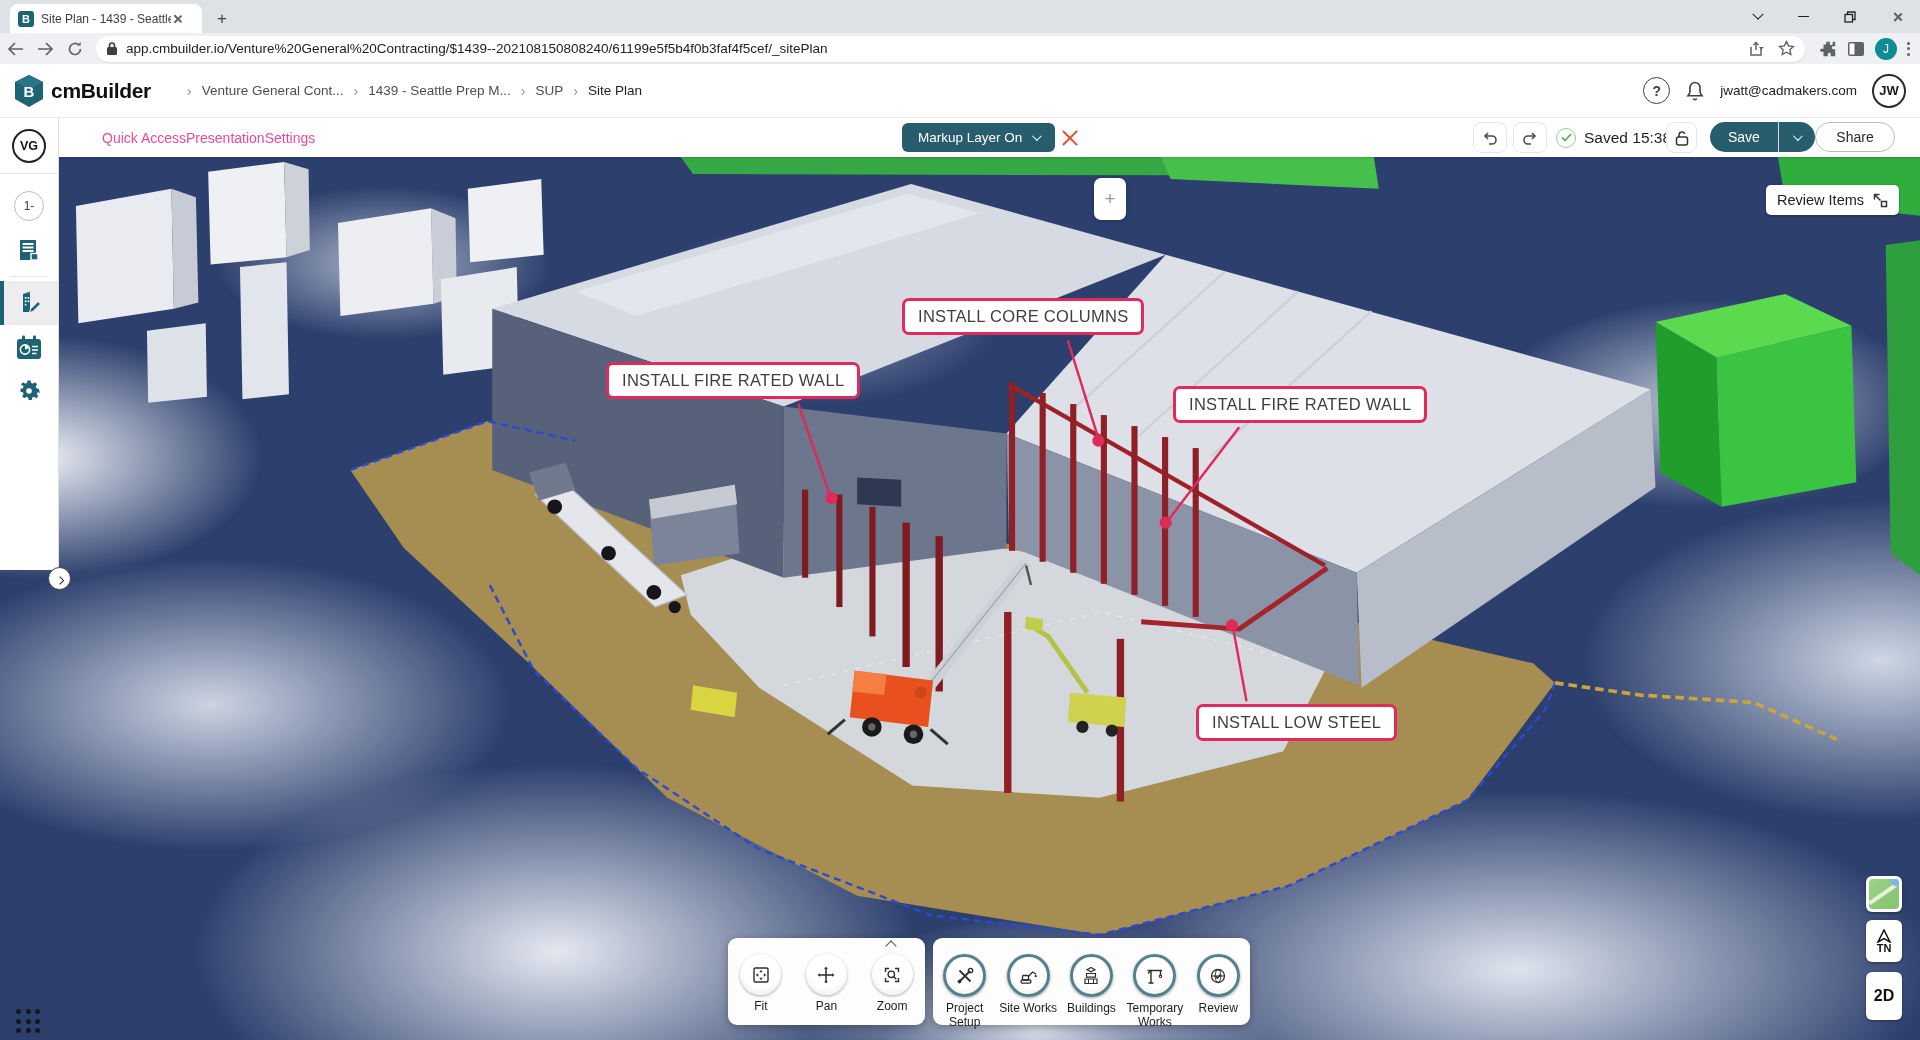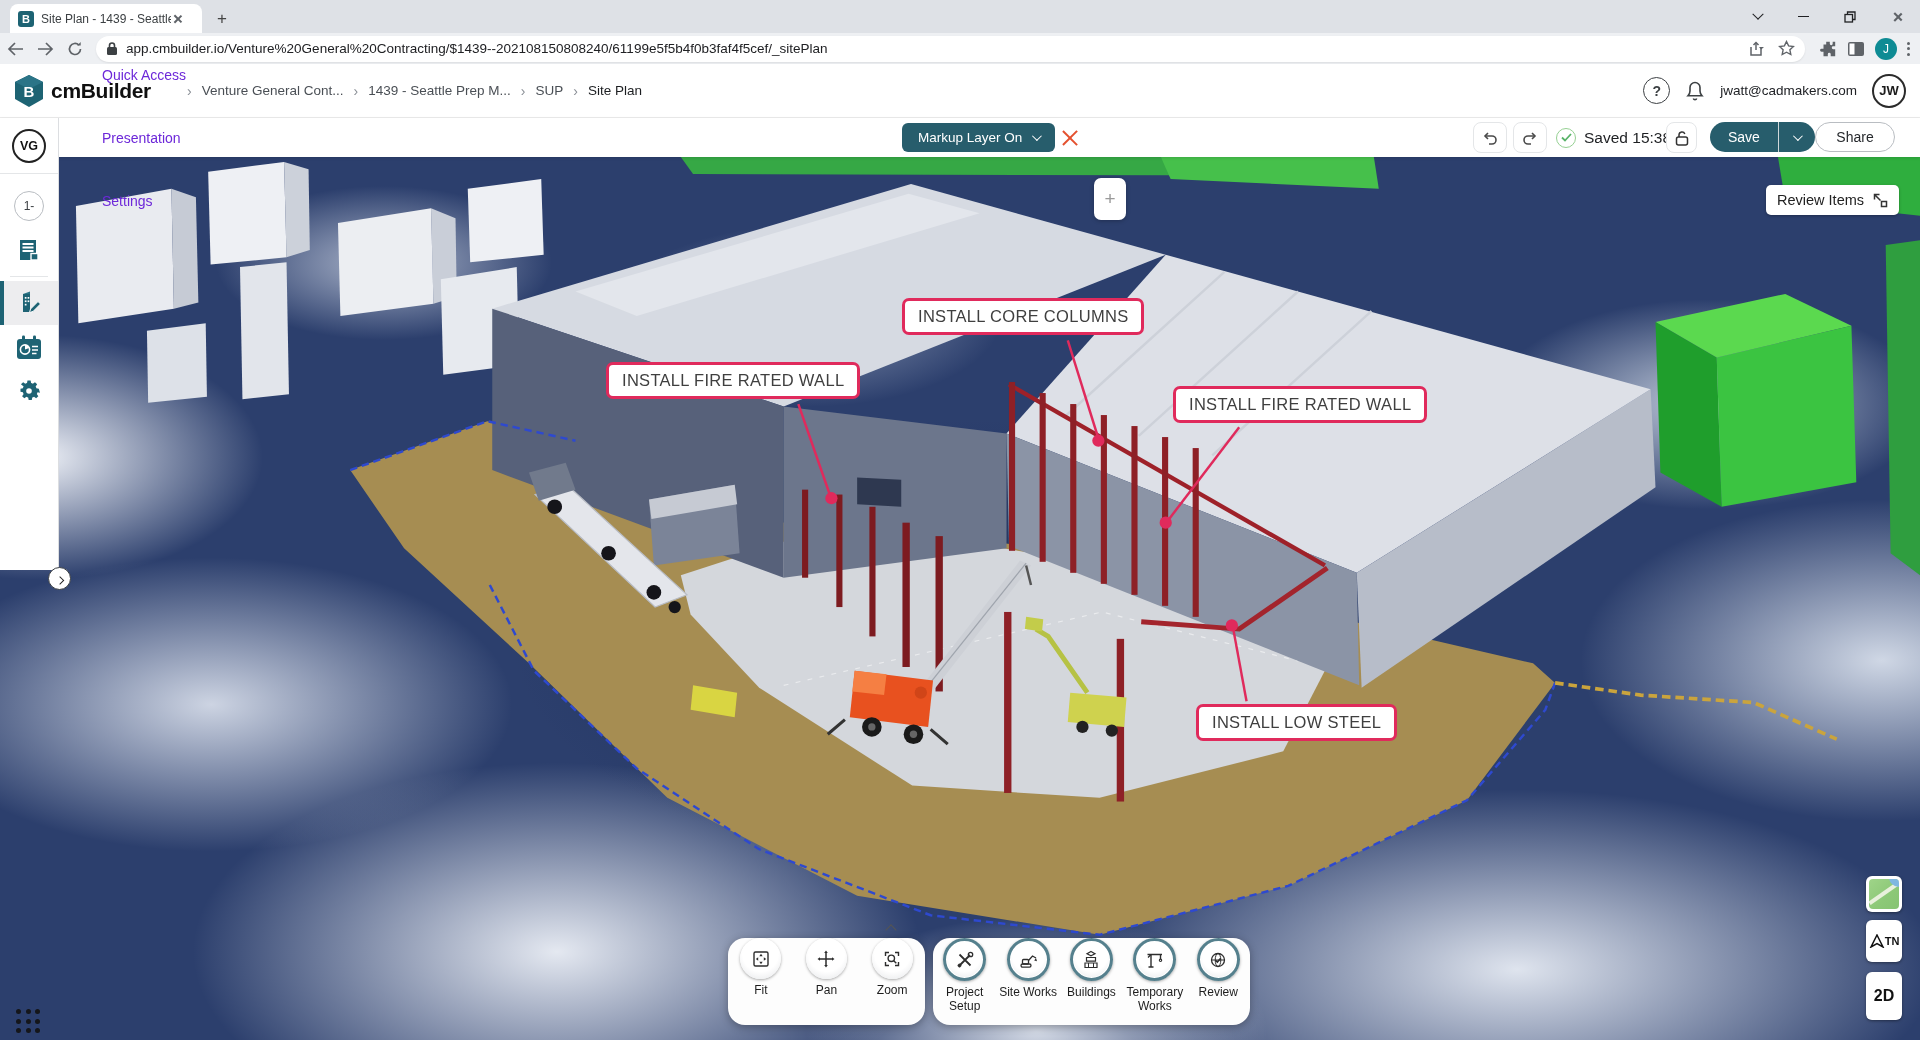--- a/index.html
+++ b/index.html
@@ -34,21 +34,21 @@
   .crumbs { display:flex; align-items:center; gap:10px; margin-left:36px; font-size:13.5px; color:#4a4f55; }
   .crumb-sep { color:#8a8f96; font-size:14px; }
   .crumb-last { color:#1c1e21; }
   .hdr-right { margin-left:auto; display:flex; align-items:center; gap:15px; padding-right:14px; }
   .help-circle { width:27px; height:27px; border:1.8px solid #3c4043; border-radius:50%; display:flex; align-items:center; justify-content:center; font-size:14px; font-weight:bold; color:#3c4043; }
   .email { font-size:13.5px; color:#202226; }
   .avatar-jw { width:34px; height:34px; border:2px solid #2b2b2b; border-radius:50%; display:flex; align-items:center; justify-content:center; font-weight:bold; font-size:13px; color:#1c1c1c; background:#fff; }
 
   
   #menubar { position:absolute; left:0; top:118px; width:1920px; height:39px; background:#fff; box-shadow:0 1px 3px rgba(0,0,0,.12); z-index:6; display:flex; align-items:center; }
-  .menu-items { display:flex; gap:47px; margin-left:102px; font-size:14px; color:#6d28d9;flex-direction:column; }
+  .menu-items { display:flex; margin-left:102px; font-size:14px; color:#ec4899; }
   .menu-item { cursor:pointer; }
   .markup-layer-btn { position:absolute; left:902px; top:5px; height:29px; background:#275d6c; color:#fff; border-radius:6px; font-size:13.5px; display:flex; align-items:center; padding:0 16px; gap:10px; }
   .chev-w { width:7px; height:7px; border-right:1.6px solid #fff; border-bottom:1.6px solid #fff; transform:rotate(45deg) translateY(-2px); }
   .red-x { position:absolute; left:1058px; top:5px; width:24px; height:28px; }
   .red-x::before,.red-x::after { content:""; position:absolute; left:11px; top:5px; width:2.2px; height:20px; background:#e4502e; }
   .red-x::before { transform:rotate(45deg);} .red-x::after { transform:rotate(-45deg);}
   .sqbtn { position:absolute; top:4px; height:31px; background:#fff; border:1px solid #e4e6e8; border-radius:8px; display:flex; align-items:center; justify-content:center; }
   .saved-wrap { position:absolute; left:1556px; top:4px; display:flex; align-items:center; gap:8px; height:31px; }
   .check-circle { width:20px; height:20px; border:1.5px solid #95d092; border-radius:50%; display:flex; align-items:center; justify-content:center; }
   .saved-text { font-size:15.5px; color:#1d1f22; }
@@ -95,31 +95,31 @@
   .tl-date { font-size:10.5px; color:#333; margin-top:1px; }
   .tl-div { width:1.5px; height:34px; background:#1e6374; }
   .tl-activity { flex:1; text-align:center; font-size:14.5px; color:#2f2f2f; letter-spacing:.3px; }
   .tl-dots { width:20px; display:flex; flex-direction:column; gap:3px; align-items:center; margin-right:4px; }
   .tl-dots i { width:4px; height:4px; border-radius:50%; background:#c0c0c0; }
   .timeline-add { position:absolute; left:1094px; top:21px; width:32px; height:42px; background:#fff; border-radius:7px; box-shadow:0 1px 4px rgba(0,0,0,.25); z-index:6; display:flex; align-items:center; justify-content:center; font-size:19px; color:#9a9a9a; }
 
   .markup-items-btn { position:absolute; left:1766px; top:28px; height:30px; background:#fff; border-radius:5px; box-shadow:0 1px 3px rgba(0,0,0,.3); z-index:6; display:flex; align-items:center; gap:9px; padding:0 11px; font-size:14.5px; color:#222; }
 
   
-  .tool-panel { position:absolute; background:#fdfdfd; border-radius:17px; box-shadow:0 2px 8px rgba(0,0,0,.3); z-index:6; display:flex; justify-content:space-around; align-items:flex-start; }
+  .tool-panel { position:absolute; background:#fdfdfd; border-radius:9px; box-shadow:0 2px 8px rgba(0,0,0,.3); z-index:6; display:flex; justify-content:space-around; align-items:flex-start; padding-top:16px; }
   #panel-view { left:728px; top:781px; width:197px; height:87px; }
   #panel-build { left:933px; top:781px; width:317px; height:87px; }
   .toolbtn { display:flex; flex-direction:column; align-items:center; width:62px; position:relative; }
   .tool-circle { width:41px; height:41px; border-radius:50%; background:radial-gradient(circle at 50% 38%, #ffffff 55%, #e2e4e7 100%); box-shadow:0 1px 3px rgba(0,0,0,.35); display:flex; align-items:center; justify-content:center; }
   .tool-circle.ring { border:3px solid #55808d; box-shadow:0 1px 3px rgba(0,0,0,.35), inset 0 0 0 1px #fff; width:43px; height:43px; }
   .tool-label { font-size:12px; color:#1d1d1d; margin-top:5px; text-align:center; line-height:1.15; }
   .chev-up { position:absolute; top:-12px; left:50%; margin-left:-5px; width:8px; height:8px; border-left:1.8px solid #555; border-top:1.8px solid #555; transform:rotate(45deg); }
 
   
-  .br-btn { position:absolute; left:1866px; width:36px; background:#fff; border-radius:6px; box-shadow:0 1px 3px rgba(0,0,0,.4); z-index:6; display:flex; flex-direction:row; align-items:center; justify-content:center; }
+  .br-btn { position:absolute; left:1866px; width:36px; background:#fff; border-radius:6px; box-shadow:0 1px 3px rgba(0,0,0,.4); z-index:6; display:flex; flex-direction:column; align-items:center; justify-content:center; }
   #map-btn { top:719px; height:36px; padding:3px; }
   .map-thumb { width:30px; height:30px; border-radius:4px; background:linear-gradient(135deg,#9fd489 0%, #8cc877 60%, #86c373 100%); position:relative; overflow:hidden; }
   .map-thumb::before { content:""; position:absolute; left:-4px; top:8px; width:50px; height:4px; background:#e8f0dc; transform:rotate(-35deg); }
   .map-thumb::after { content:""; position:absolute; right:-6px; top:-6px; width:16px; height:14px; background:#7fb7e0; border-radius:0 0 0 10px; }
   #tn-btn { top:763px; height:42px; }
   .tn-text { font-size:11px; font-weight:bold; color:#111; margin-top:-1px; }
   #twod-btn { top:815px; height:48px; font-size:16px; font-weight:bold; color:#111; }
 
   .waffle { position:absolute; left:16px; top:852px; width:25px; height:25px; display:grid; grid-template-columns:repeat(3,1fr); gap:4px; z-index:6; }
   .waffle i { width:5px; height:5px; border-radius:50%; background:#15161a; }

